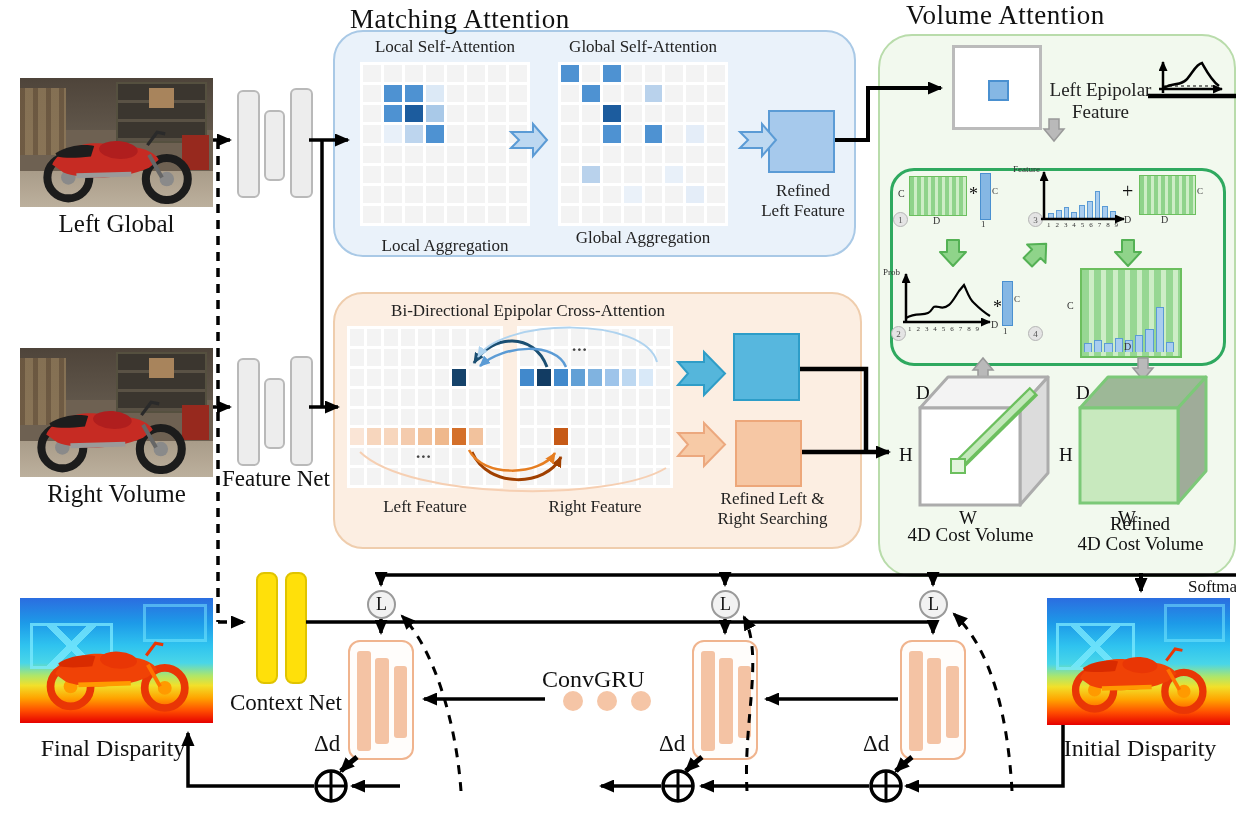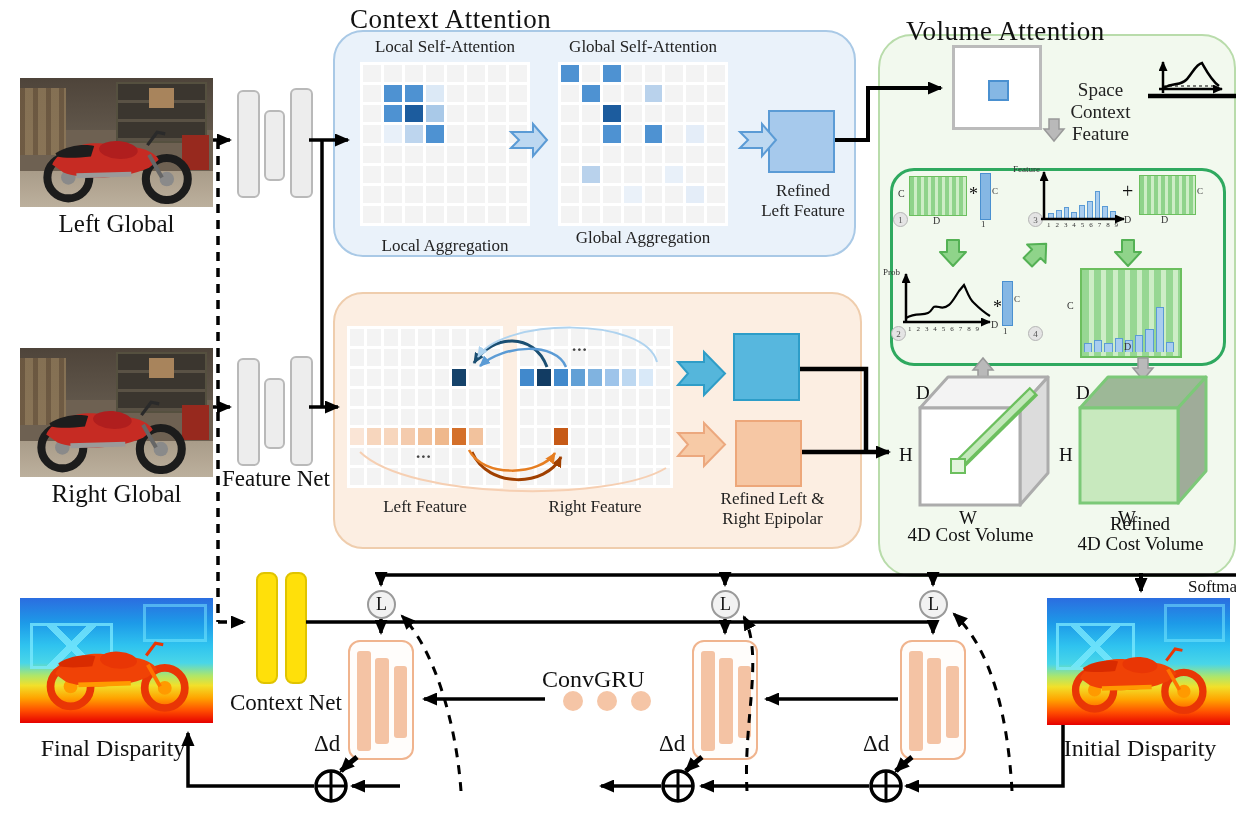--- a/index.html
+++ b/index.html
@@ -96,21 +96,21 @@
     <div class="ph-top"></div>
     <div class="ph-frame"></div>
     <div class="ph-shelf"></div>
     <div class="ph-box2"></div>
     <div class="ph-redbox"></div>
     <div class="ph-floor"></div>
     <svg class="moto m-photo" style="left:1%;bottom:2%;width:92%;" viewBox="0 0 220 120">
         <use href="#moto"></use>
       </svg>
   </div>
-  <div class="lbl ctr" style="left:20px;top:480px;width:193px;font-size:25px;">Right Global</div>
+  <div class="lbl ctr" style="left:20px;top:480px;width:193px;font-size:25px;">Right Volume</div>
 
   <div class="disp z2" style="left:20px;top:598px;width:193px;height:125px;">
     <div class="d-bench"></div>
     <div class="d-shelf"></div>
     <svg class="moto m-disp" style="left:6%;bottom:8%;width:88%;" viewBox="0 0 220 120">
         <use href="#moto"></use>
       </svg>
   </div>
   <div class="lbl ctr" style="left:8px;top:735px;width:210px;font-size:24px;">Final Disparity</div>
 
@@ -136,22 +136,22 @@
   <div class="ctxbar" style="left:256px;top:572px;width:18px;height:108px;"></div>
   <div class="ctxbar" style="left:285px;top:572px;width:18px;height:108px;"></div>
   <div class="lbl" style="left:230px;top:690px;font-size:23px;">Context Net</div>
 
   
   <div class="box" id="spatial-box"></div>
   <div class="box" id="matching-box"></div>
   <div class="box" id="volume-box"></div>
   <div class="box" id="volume-inner"></div>
 
-  <div class="big-title" style="left:350px;top:4px;">Context Attention</div>
-  <div class="big-title" style="left:906px;top:16px;">Volume Attention</div>
+  <div class="big-title" style="left:350px;top:4px;">Matching Attention</div>
+  <div class="big-title" style="left:906px;top:0;">Volume Attention</div>
 
   
   <div class="sec-lbl ctr" style="left:352px;top:37px;width:186px;">Local Self-Attention</div>
   <div class="agrid z2" style="left: 360px; top: 62px; width: 170px; height: 164px; display: grid; grid-template-columns: repeat(8, 1fr); grid-template-rows: repeat(8, 1fr);">
       <div class="cell"></div>
       <div class="cell"></div>
       <div class="cell"></div>
       <div class="cell"></div>
       <div class="cell"></div>
       <div class="cell"></div>
@@ -283,20 +283,21 @@
       <div class="cell"></div>
     </div>
   <div class="sec-lbl ctr" style="left:550px;top:228px;width:186px;">Global Aggregation</div>
   <div class="sq z2" style="left:768px;top:110px;width:67px;height:63px;background:#A6C9EC;border:2px solid #5B9BD5;"></div>
   <div class="sec-lbl ctr z6" style="left:757px;top:181px;width:92px;">
     <span>Refined</span><br>
     <span>Left Feature</span>
   </div>
 
   
+  <div class="sec-lbl ctr" style="left:363px;top:301px;width:330px;">Bi-Directional Epipolar Cross-Attention</div>
   <div class="agrid z2" style="left: 347px; top: 326px; width: 156px; height: 162px; display: grid; grid-template-columns: repeat(9, 1fr); grid-template-rows: repeat(8, 1fr);">
       <div class="cell"></div>
       <div class="cell"></div>
       <div class="cell"></div>
       <div class="cell"></div>
       <div class="cell"></div>
       <div class="cell"></div>
       <div class="cell"></div>
       <div class="cell"></div>
       <div class="cell"></div>
@@ -439,28 +440,28 @@
       <div class="cell"></div>
     </div>
   <div class="ell z6" style="left:572px;top:336px;">...</div>
   <div class="ell z6" style="left:416px;top:443px;">...</div>
   <div class="sec-lbl ctr" style="left:365px;top:497px;width:120px;">Left Feature</div>
   <div class="sec-lbl ctr" style="left:531px;top:497px;width:128px;">Right Feature</div>
   <div class="sq z2" style="left:733px;top:333px;width:67px;height:68px;background:#57B7DE;border:2px solid #2D9DC8;"></div>
   <div class="sq z2" style="left:735px;top:420px;width:67px;height:67px;background:#F6C7A4;border:2px solid #EDA77A;"></div>
   <div class="sec-lbl ctr z6" style="left:710px;top:489px;width:125px;">
     <span>Refined Left &amp;</span><br>
-    <span>Right Epipolar</span>
+    <span>Right Searching</span>
   </div>
 
   
   <div class="sq z2" style="left:952px;top:45px;width:90px;height:85px;background:#fff;border:3px solid #BBB;"></div>
   <div class="sq z2" style="left:988px;top:80px;width:21px;height:21px;background:#85B7E4;border:2px solid #4A90D0;"></div>
   <div class="sec-lbl ctr z6" style="left:1048px;top:79px;width:105px;font-size:19px;">
-    <span>Space Context</span><br>
+    <span>Left Epipolar</span><br>
     <span>Feature</span>
   </div>
 
   
   <div class="stepc" style="left:893px;top:212px;">1</div>
   <div class="grect z2" style="left:909px;top:176px;width:56px;height:38px;"></div>
   <div class="tiny" style="left:898px;top:188px;">C</div>
   <div class="tiny" style="left:933px;top:215px;">D</div>
   <div class="lbl" style="left:969px;top:184px;font-size:18px;">*</div>
   <div class="bluebar z2" style="left:980px;top:173px;width:9px;height:45px;"></div>

